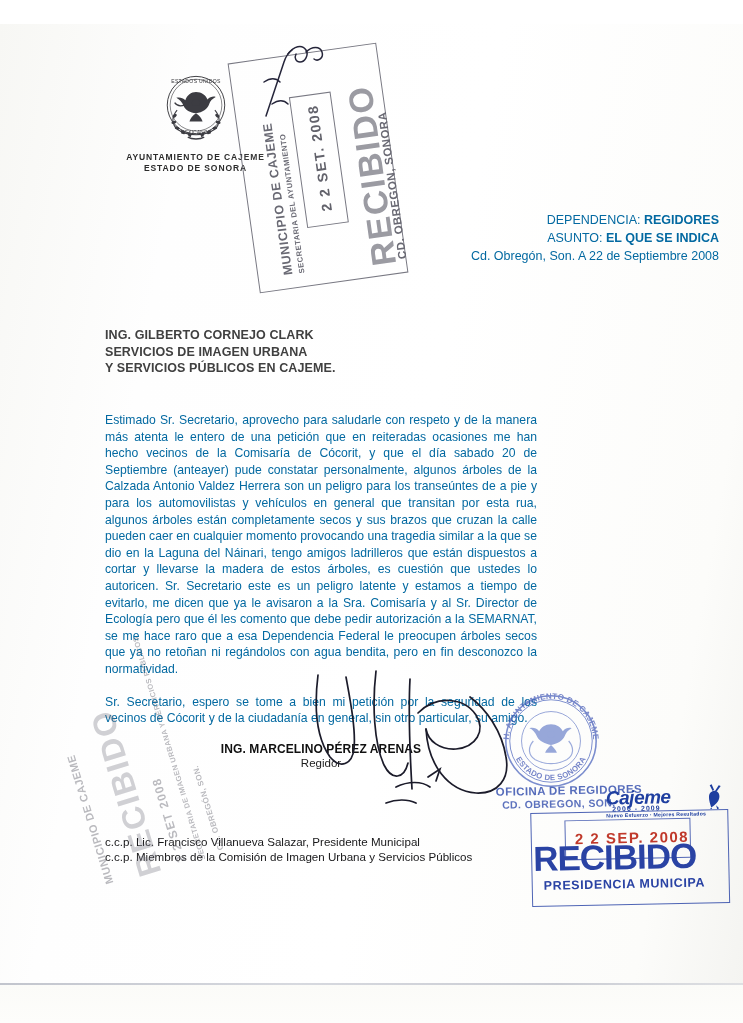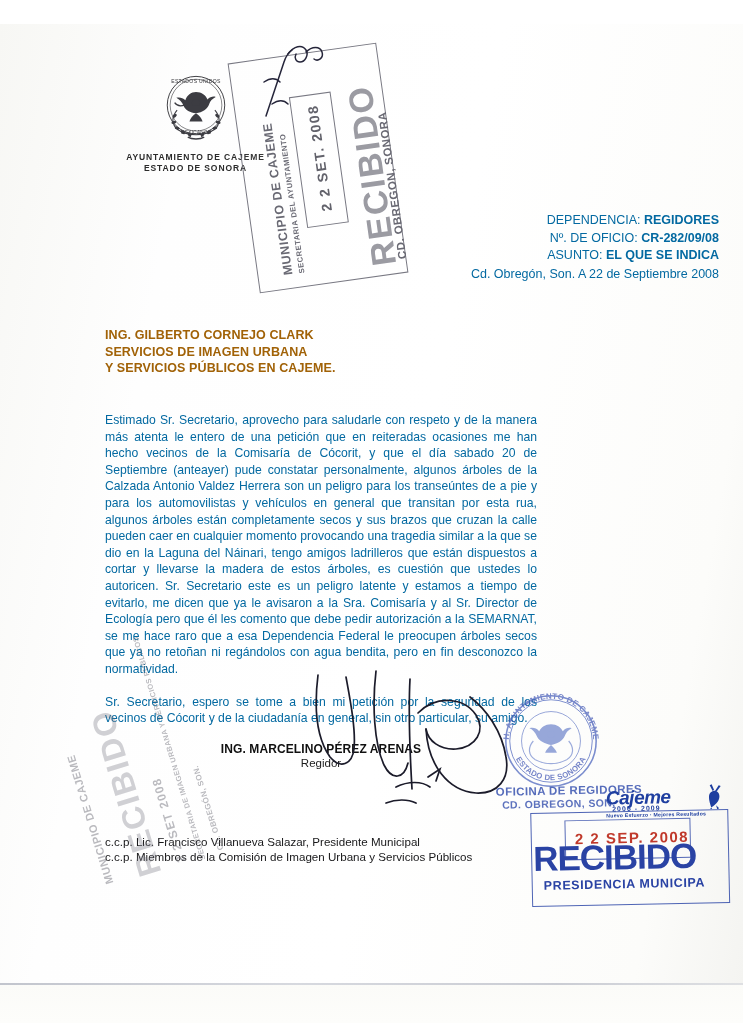--- a/index.html
+++ b/index.html
@@ -83,21 +83,21 @@
   }
 
   
   #addressee {
     position: absolute;
     left: 105px;
     top: 303px;
     font-size: 12.5px;
     font-weight: 700;
     line-height: 16.5px;
-    color: #a16207;
+    color: #404040;
     letter-spacing: .1px;
   }
 
   
   #body-copy {
     position: absolute;
     left: 105px;
     top: 388px;
     width: 432px;
     font-size: 12.2px;
@@ -374,24 +374,20 @@
       <path d="M40 83 C45 86 55 86 60 83" stroke="#3c3c42" stroke-width="1.6" fill="none"></path>
     </svg>
     <div class="lh-line">AYUNTAMIENTO DE CAJEME</div>
     <div class="lh-line">ESTADO DE SONORA</div>
   </div>
 
   <div id="header-meta">
     <div class="meta-row">
       <span class="meta-label">DEPENDENCIA:</span>
       <span class="meta-value">REGIDORES</span>
-    </div>
-    <div class="meta-row">
-      <span class="meta-label">Nº. DE OFICIO:</span>
-      <span class="meta-value">CR-282/09/08</span>
     </div>
     <div class="meta-row">
       <span class="meta-label">ASUNTO:</span>
       <span class="meta-value">EL QUE SE INDICA</span>
     </div>
     <div class="date-line">Cd. Obregón, Son. A 22 de Septiembre 2008</div>
   </div>
 
   <div id="addressee">
     <div>ING. GILBERTO CORNEJO CLARK</div>

